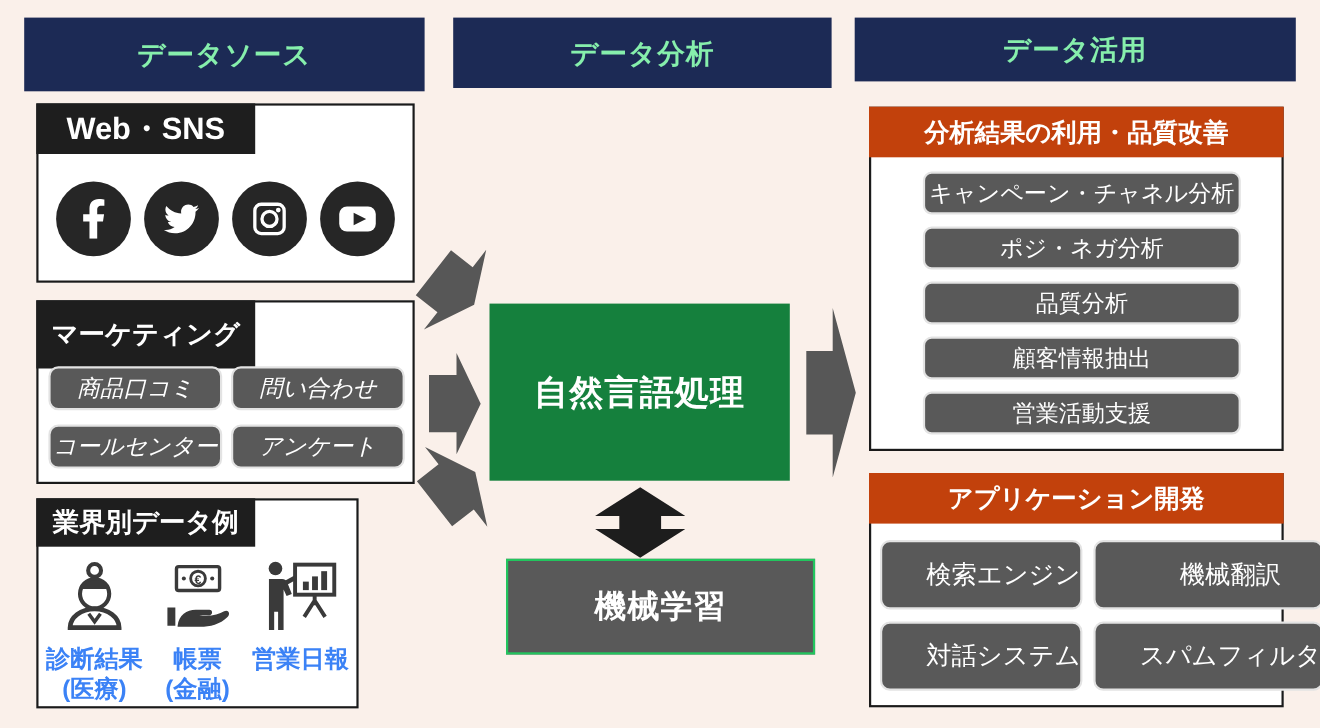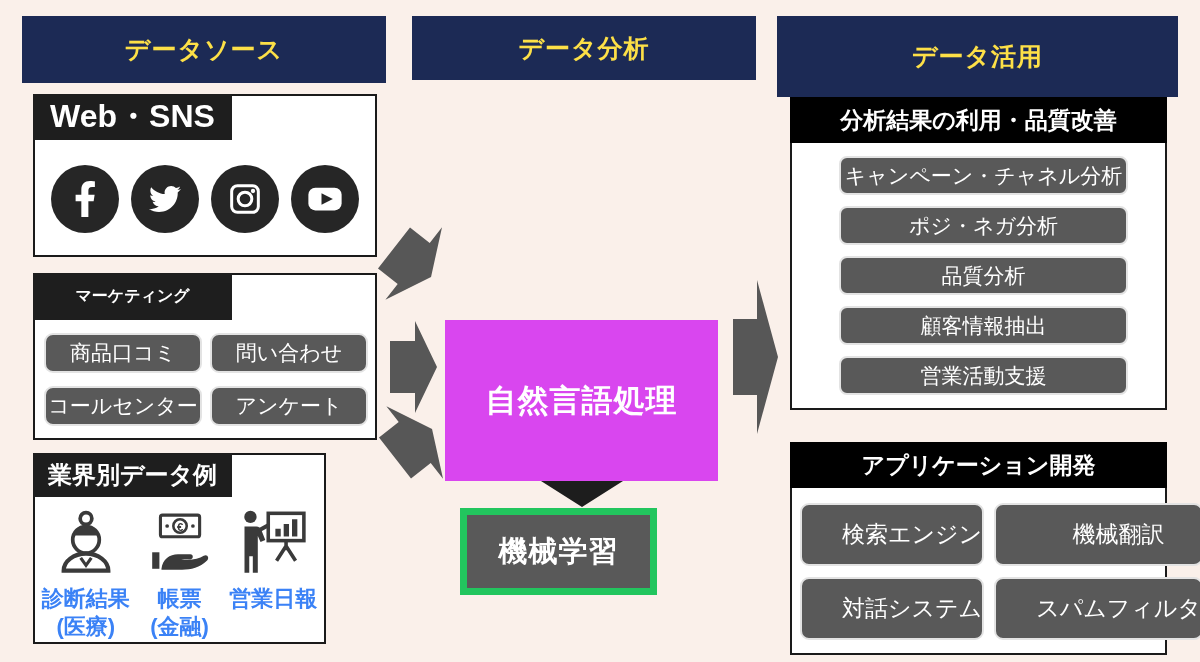--- a/index.html
+++ b/index.html
@@ -4,84 +4,84 @@
 <style>
   * { margin:0; padding:0; box-sizing:border-box; }
   body { background:#faf0ea; }
   .canvas {
     position:relative; width:1200px; height:662px; background:#faf0ea;
     font-family:"Liberation Sans","DejaVu Sans",sans-serif; overflow:hidden;
   }
   .arrows { position:absolute; left:0; top:0; width:1200px; height:662px; pointer-events:none; }
 
   .col-header {
-    position:absolute; background:#1c2a55; color:#fde047; font-weight:bold; font-size:25px;
+    position:absolute; background:#1c2a55; color:#86efac; font-weight:bold; font-size:25px;
     display:flex; align-items:center; justify-content:center; letter-spacing:1px;
   }
   #hdr-sources   { left:22px;  top:16px; width:364px; height:67px; }
   #hdr-analysis  { left:412px; top:16px; width:344px; height:64px; }
-  #hdr-use       { left:777px; top:16px; width:401px; height:81px; }
+  #hdr-use       { left:777px; top:16px; width:401px; height:58px; }
 
   .frame { position:absolute; background:#fff; border:2px solid #1a1a1a; }
   #box-websns    { left:33px; top:94px;  width:344px; height:163px; }
   #box-marketing { left:33px; top:273px; width:344px; height:167px; }
   #box-industry  { left:33px; top:453px; width:293px; height:191px; }
   #box-results   { left:790px; top:97px;  width:377px; height:313px; }
-  #box-apps      { left:790px; top:430px; width:377px; height:213px;margin-top:12px; }
+  #box-apps      { left:790px; top:430px; width:377px; height:213px; }
 
   .tab {
     position:absolute; left:-2px; top:-2px; width:199px; background:#1e1e1e; color:#fff;
     font-weight:bold; display:flex; align-items:center; justify-content:center;
   }
-  #box-websns .tab    { height:46px; font-size:32px; }
-  #box-marketing .tab { height:47px; font-size:16px; }
+  #box-websns .tab    { height:46px; font-size:28px; }
+  #box-marketing .tab { height:62px; font-size:24px; }
   #box-industry .tab  { height:44px; font-size:24px; }
 
   .bar {
-    position:absolute; left:-2px; right:-2px; top:-2px; height:46px; background:#000000;
+    position:absolute; left:-2px; right:-2px; top:-2px; height:46px; background:#c2410c;
     color:#fff; font-weight:bold; font-size:23px;
     display:flex; align-items:center; justify-content:center;
   }
 
   .pill {
     background:#595959; border:2px solid #e3e3e3; border-radius:9px; color:#fff;
     display:flex; align-items:center; justify-content:center; white-space:nowrap;
   }
 
   .sns-row {
     position:absolute; left:0; right:0; top:46px; bottom:0;
     display:flex; align-items:center; justify-content:center; gap:12px;
   }
   .sns-circle {
     width:68px; height:68px; border-radius:50%; background:#262626;
     display:flex; align-items:center; justify-content:center;
   }
 
   .mk-grid {
     position:absolute; left:9px; right:7px; top:58px; bottom:12px;
-    display:grid; grid-template-columns:1fr 1fr; gap:13px 8px;
+    display:grid; grid-template-columns:1fr 1fr; gap:13px 8px;font-style:italic;
   }
   .mk-grid .pill { font-size:21px; }
 
   .ind-row {
     position:absolute; left:4px; right:4px; top:44px; bottom:4px;
     display:flex; justify-content:space-around; align-items:flex-start;
   }
   .ind-item { display:flex; flex-direction:column; align-items:center; width:33%; }
   .ind-icon { height:84px; display:flex; align-items:center; justify-content:center; margin-top:2px; }
   .ind-cap  { font-size:22px; font-weight:bold; color:#3b82f6; line-height:28px; text-align:center; }
 
   #nlp-box {
-    position:absolute; left:445px; top:276px; width:273px; height:161px; background:#d946ef;
+    position:absolute; left:445px; top:276px; width:273px; height:161px; background:#15803d;
     color:#fff; font-weight:bold; font-size:31px; letter-spacing:1px;
-    display:flex; align-items:center; justify-content:center;margin-top:44px;
+    display:flex; align-items:center; justify-content:center;
   }
   #ml-box {
-    position:absolute; left:460px; top:508px; width:197px; height:87px; background:#595959;
-    border:7px solid #22c55e; color:#fff; font-weight:bold; font-size:29px; letter-spacing:1px;
+    position:absolute; left:460px; top:508px; width:281px; height:87px; background:#595959;
+    border:2px solid #22c55e; color:#fff; font-weight:bold; font-size:29px; letter-spacing:1px;
     display:flex; align-items:center; justify-content:center;
   }
 
   .results-list {
     position:absolute; left:47px; right:37px; top:57px; bottom:13px;
     display:flex; flex-direction:column; justify-content:space-between;
   }
   .results-list .pill { height:39px; font-size:21px; border-radius:8px; }
 
   .apps-grid {

